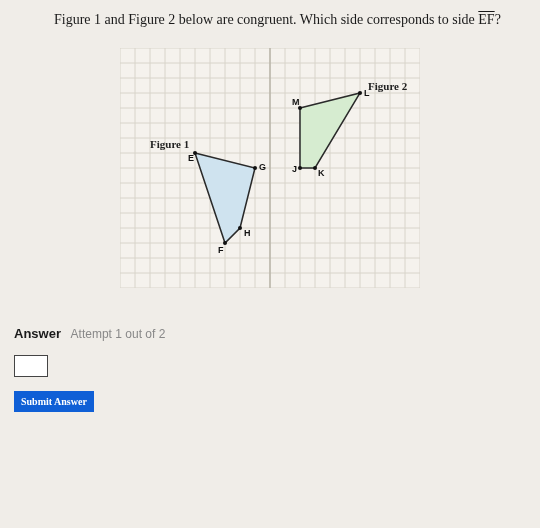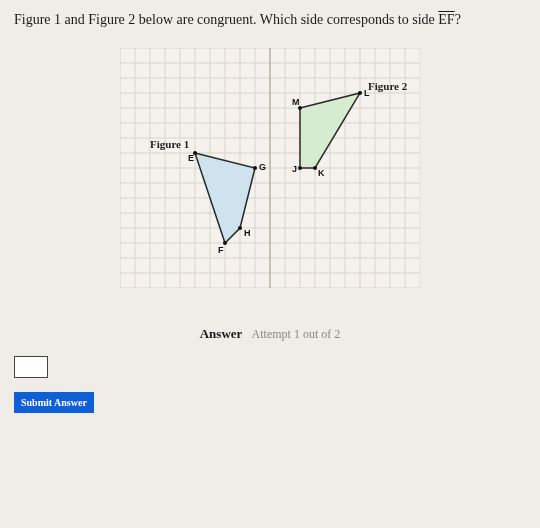--- a/index.html
+++ b/index.html
@@ -10,36 +10,36 @@
     color: #1a1a1a;
     width: 540px;
     height: 528px;
     box-sizing: border-box;
     position: relative;
   }
   .question {
     font-size: 14px;
     line-height: 1.4;
     margin-bottom: 18px;
+    margin-left: 40px;
   }
   .overline {
     text-decoration: overline;
   }
   .graph-wrap {
     text-align: center;
     margin: 10px 0 30px 0;
   }
   svg.graph {
     background: #f5f2ed;
   }
   .answer-row {
     font-size: 13px;
     margin-top: 34px;
-    font-family: Liberation Serif, serif;
-    text-align: center;
+    font-family: Liberation Sans, sans-serif;
   }
   .answer-label {
     font-weight: bold;
   }
   .attempt {
     color: #888;
     margin-left: 6px;
     font-size: 12px;
   }
   .input-box {

